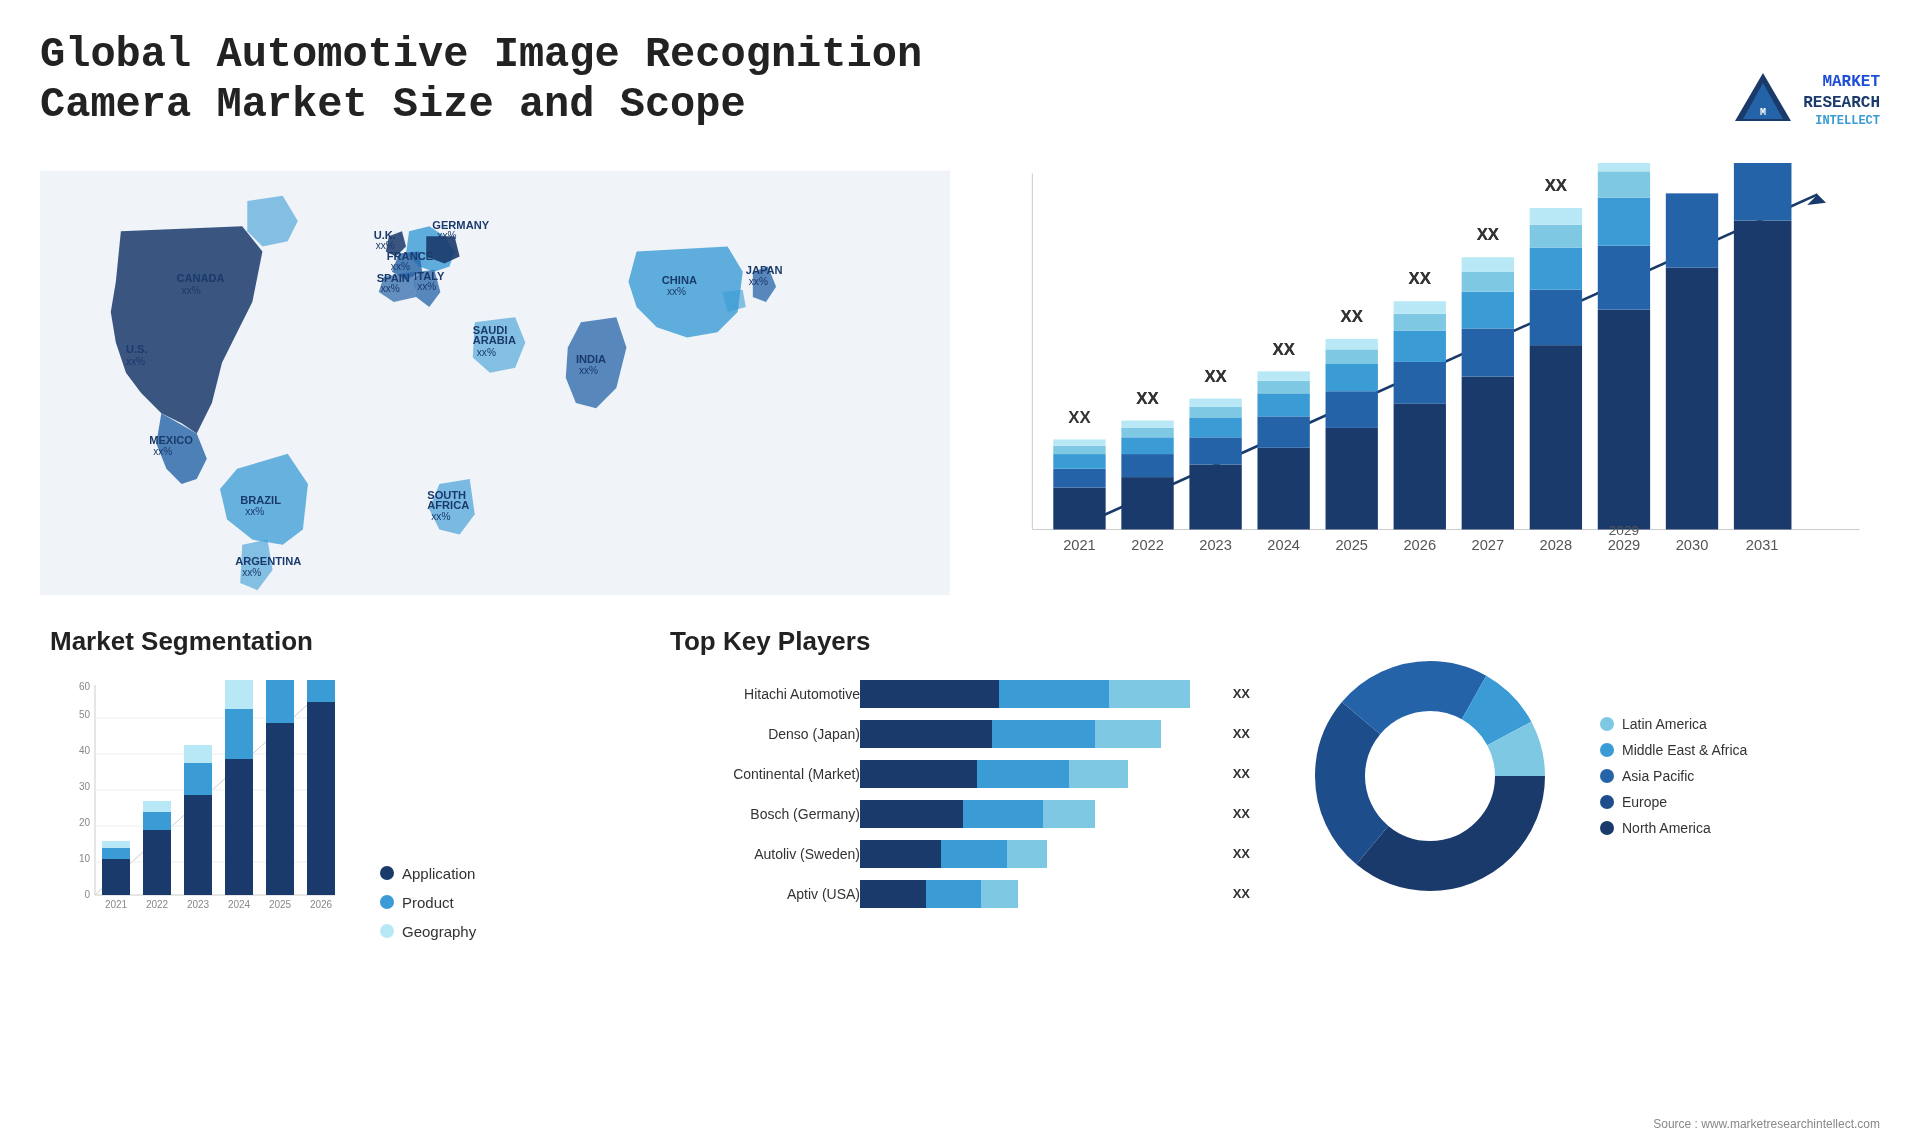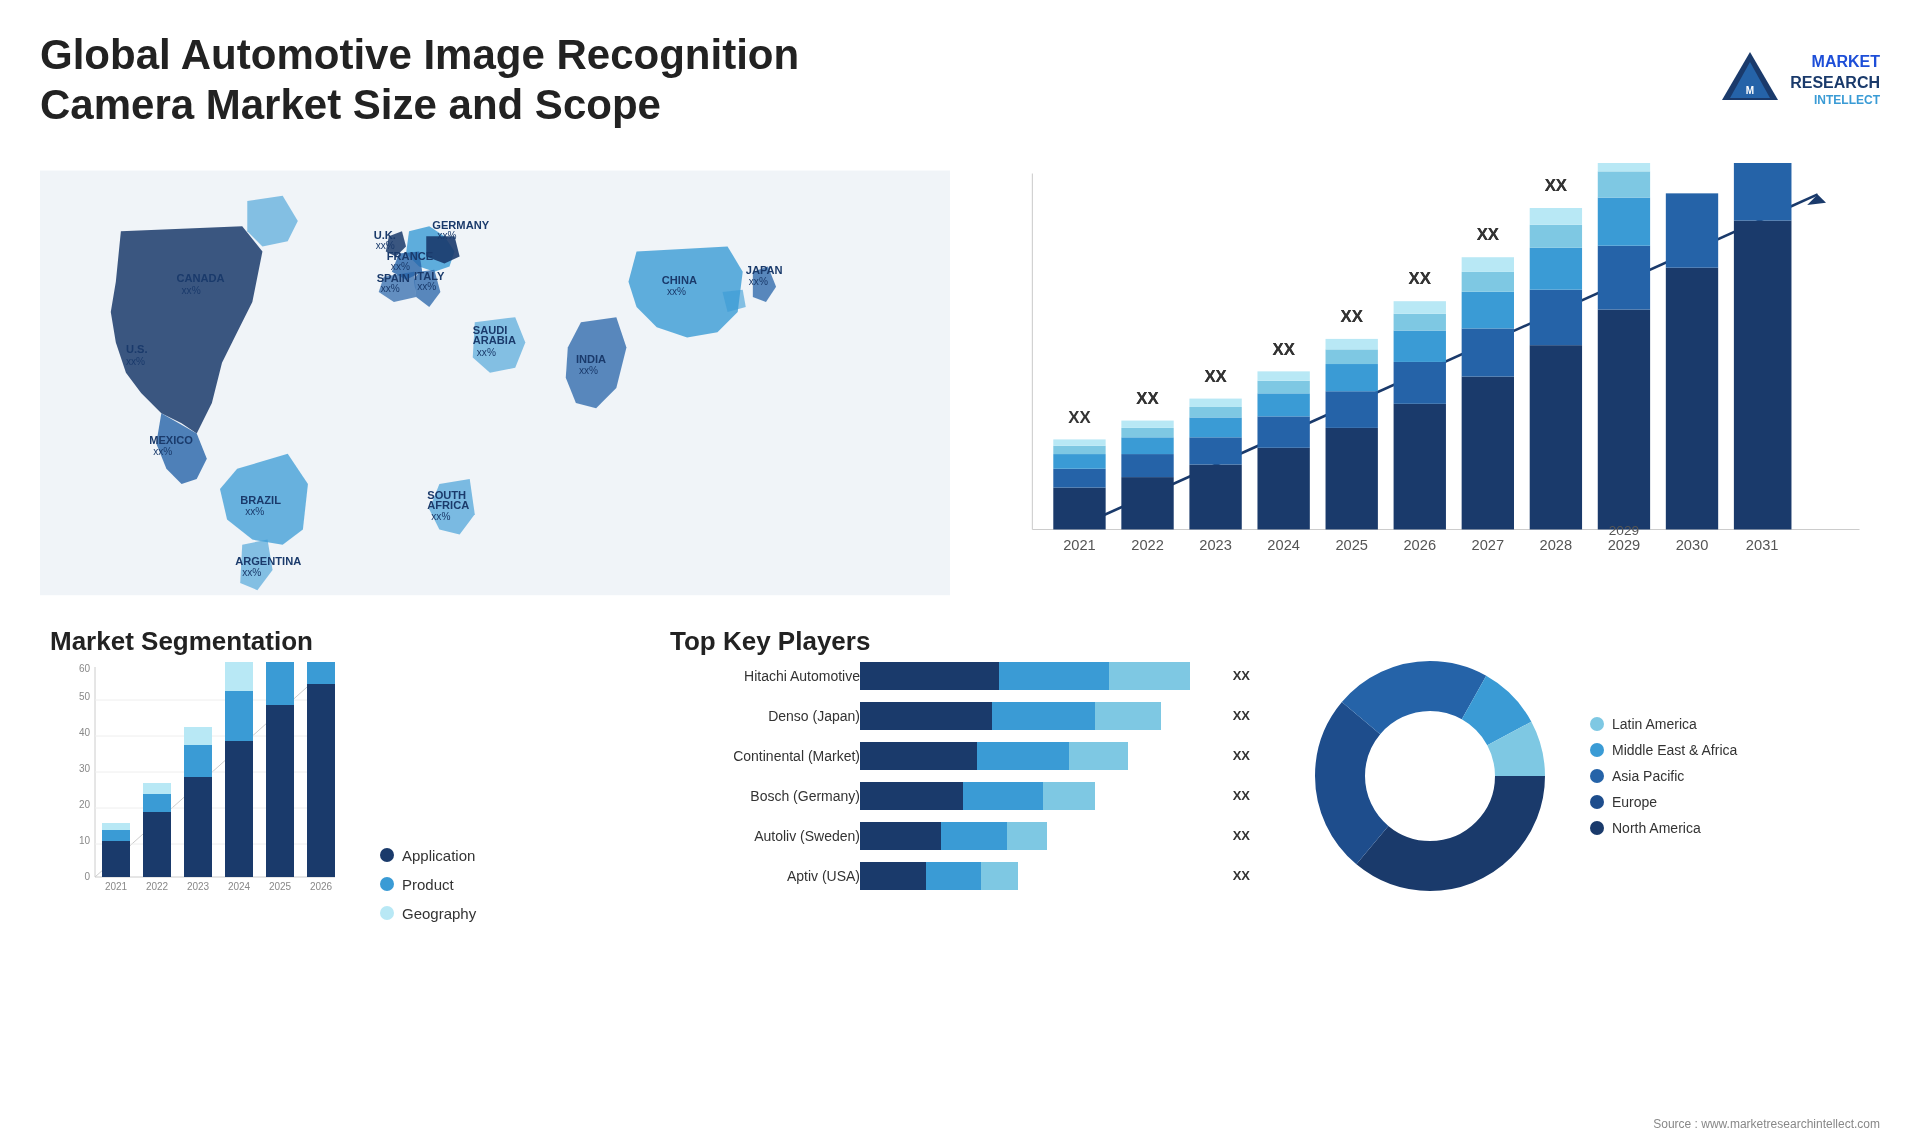--- a/index.html
+++ b/index.html
@@ -15,22 +15,23 @@
       width: 1920px;
       height: 1146px;
       padding: 30px 40px;
       position: relative;
     }
 
     
     .header {
       display: flex;
       justify-content: space-between;
-      align-items: center;
+      align-items: flex-end;
       margin-bottom: 20px;
+      font-family: Liberation Mono, monospace;
     }
 
     .page-title {
       font-size: 42px;
       font-weight: 600;
       color: #222;
       max-width: 900px;
       line-height: 1.2;
     }
 
@@ -77,21 +78,21 @@
 
     
     .segmentation-section {
       padding: 10px;
     }
 
     .section-title {
       font-size: 26px;
       font-weight: 700;
       color: #222;
-      margin-bottom: 5px;
+      margin-bottom: 23px;
     }
 
     .seg-legend {
       display: flex;
       flex-direction: column;
       gap: 12px;
       padding-left: 20px;
       justify-content: center;
     }
 
@@ -154,21 +155,21 @@
     }
 
     
     .regional-section {
       padding: 10px;
     }
 
     .donut-container {
       display: flex;
       align-items: center;
-      gap: 20px;
+      gap: 30px;
       margin-top: 10px;
     }
 
     .regional-legend {
       display: flex;
       flex-direction: column;
       gap: 10px;
     }
 
     .regional-legend-item {

